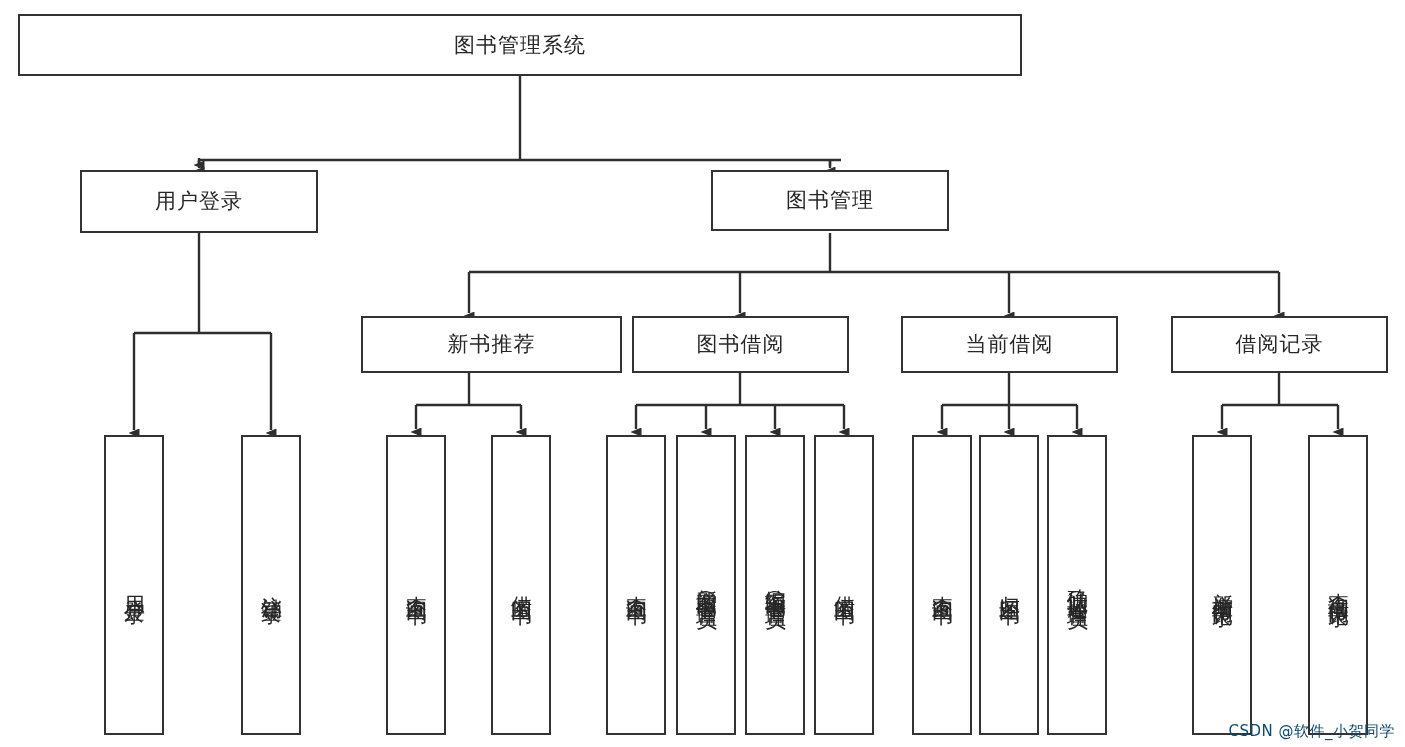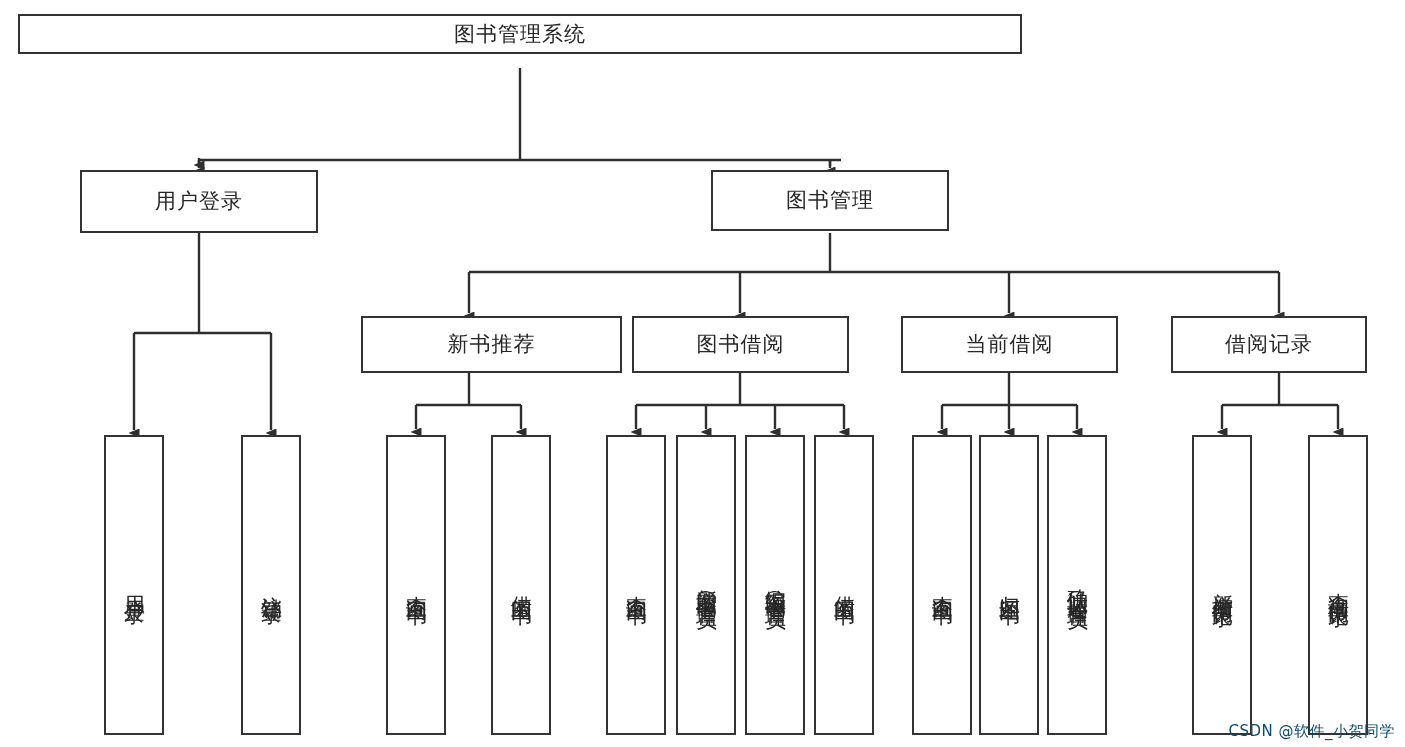--- a/index.html
+++ b/index.html
@@ -122,41 +122,41 @@
       <path d="M1009,405 L1009,429" marker-end="url(#arrow)"></path>
       <path d="M1077,405 L1077,429" marker-end="url(#arrow)"></path>
 
       <path d="M1279,373 L1279,405"></path>
       <path d="M1222,405 L1338,405"></path>
       <path d="M1222,405 L1222,429" marker-end="url(#arrow)"></path>
       <path d="M1338,405 L1338,429" marker-end="url(#arrow)"></path>
     </g>
   </svg>
 
-  <div class="node horiz node-root" style="left:18px; top:14px; width:1004px; height:40px;">
+  <div class="node horiz node-root" style="left:18px; top:14px; width:1004px; height:62px;">
     <span class="label">图书管理系统</span>
   </div>
 
   <div class="node horiz" style="left:80px; top:170px; width:238px; height:63px;">
     <span class="label">用户登录</span>
   </div>
   <div class="node horiz" style="left:711px; top:170px; width:238px; height:61px;">
     <span class="label">图书管理</span>
   </div>
 
   <div class="node horiz" style="left:361px; top:316px; width:261px; height:57px;">
     <span class="label">新书推荐</span>
   </div>
   <div class="node horiz" style="left:901px; top:316px; width:217px; height:57px;">
     <span class="label">当前借阅</span>
   </div>
   <div class="node horiz" style="left:632px; top:316px; width:217px; height:57px;">
     <span class="label">图书借阅</span>
   </div>
-  <div class="node horiz" style="left:1171px; top:316px; width:196px; height:57px;">
+  <div class="node horiz" style="left:1171px; top:316px; width:217px; height:57px;">
     <span class="label">借阅记录</span>
   </div>
 
   <div class="node vert" style="left:104px; top:435px; width:60px; height:300px;">
     <span class="label">用户登录</span>
   </div>
   <div class="node vert" style="left:241px; top:435px; width:60px; height:300px;">
     <span class="label">注销登录</span>
   </div>
 

